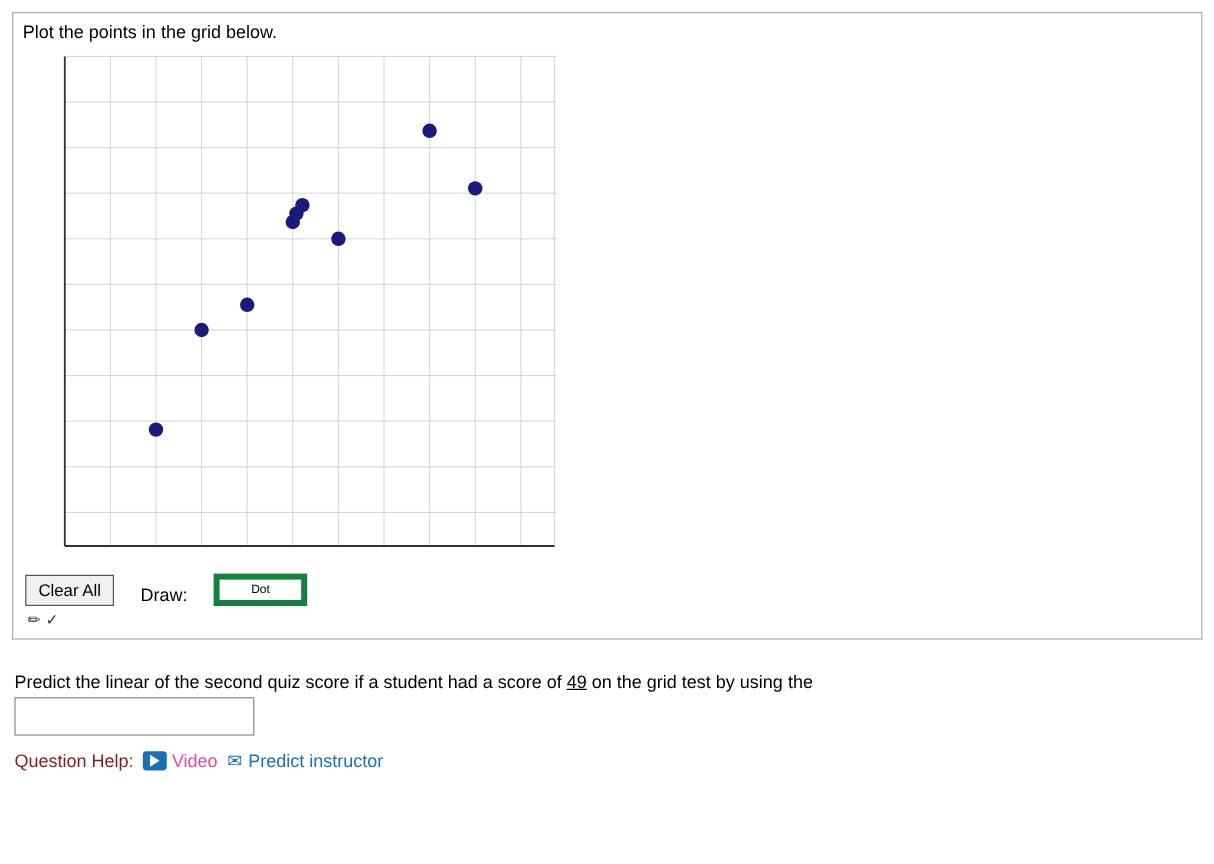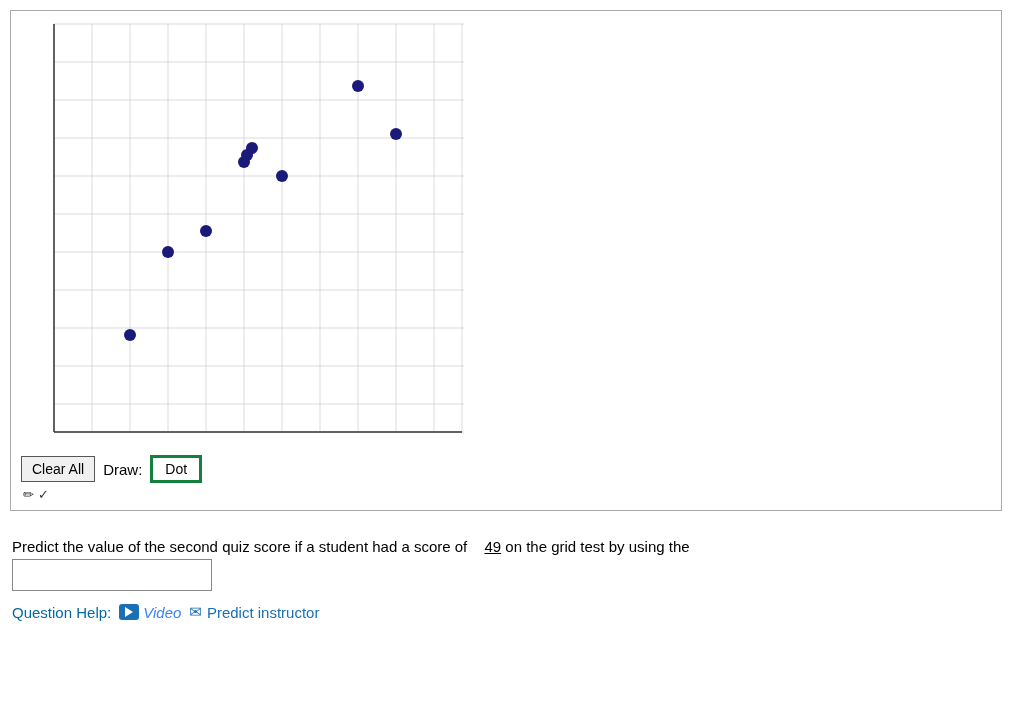--- a/index.html
+++ b/index.html
@@ -33,43 +33,43 @@
 
     .grid-canvas {
       position: absolute;
       top: 0; left: 30px;
       width: 415px;
       height: 415px;
     }
 
     .controls-row {
       display: flex;
-      align-items: center;
-      gap: 8px;
+      align-items: flex-end;
+      gap: 22px;
       margin-top: 6px;
       padding-left: 2px;
     }
 
     .clear-all-btn {
       border: 1px solid #555;
       background: #f0f0f0;
       padding: 4px 10px;
       cursor: pointer;
       font-size: 14px;
     }
 
     .draw-label {
       font-size: 15px;
     }
 
     .dot-btn {
-      border: 3px solid #15803d;
+      border: 5px solid #15803d;
       background: #fff;
-      padding: 3px 12px;
-      font-size: 14px;
+      padding: 3px 26px;
+      font-size: 10px;
       cursor: pointer;
     }
 
     .pencil-check-row {
       display: flex;
       align-items: center;
       gap: 4px;
       margin-top: 4px;
       padding-left: 4px;
     }
@@ -106,31 +106,30 @@
 
     .question-help-row {
       display: flex;
       align-items: center;
       gap: 8px;
       font-size: 15px;
       margin-top: 6px;
     }
 
     .question-help-label {
-      color: #0369a1;
+      color: #7f1d1d;
     }
 
     .video-link {
       display: inline-flex;
       align-items: center;
       gap: 4px;
-      color: #3b82f6;
+      color: #ec4899;
       cursor: pointer;
       text-decoration: none;
-      font-style: italic;
     }
 
     .video-icon-wrapper {
       display: inline-flex;
       align-items: center;
       justify-content: center;
       width: 20px;
       height: 16px;
       background: #1a6fb5;
       border-radius: 3px;
@@ -155,27 +154,27 @@
       text-decoration: none;
     }
 
     .envelope-icon {
       display: inline-block;
       font-size: 15px;
     }
 
     .underline-49 {
       text-decoration: underline;
-      margin-left: 13px;
     }
   </style>
 </head>
 <body>
 
 <div class="main-container">
+  <div class="instruction-text">Plot the points in the grid below.</div>
 
   <div class="chart-area">
     <svg class="grid-canvas" viewBox="0 0 415 415" xmlns="http://www.w3.org/2000/svg">
 
       <text x="0" y="8" font-size="11" text-anchor="end" fill="#000">50</text>
       <text x="0" y="46" font-size="11" text-anchor="end" fill="#000">45</text>
       <text x="0" y="84" font-size="11" text-anchor="end" fill="#000">40</text>
       <text x="0" y="122" font-size="11" text-anchor="end" fill="#000">35</text>
       <text x="0" y="160" font-size="11" text-anchor="end" fill="#000">30</text>
       <text x="0" y="198" font-size="11" text-anchor="end" fill="#000">25</text>
@@ -244,21 +243,21 @@
   </div>
 
   <div class="pencil-check-row">
     <span class="pencil-icon">✏</span>
     <span class="check-icon">✓</span>
   </div>
 </div>
 
 <div class="bottom-section">
   <div class="predict-text">
-    <span>Predict the value of the second quiz score if a student had a score of </span><span class="underline-49">49</span><span> on the grid test by using the</span><br>
+    <span>Predict the linear of the second quiz score if a student had a score of </span><span class="underline-49">49</span><span> on the grid test by using the</span><br>
     <input class="answer-input" type="text" placeholder="" style="">
   </div>
 
   <div class="question-help-row">
     <span class="question-help-label">Question Help:</span>
     <a class="video-link" href="#">
       <span class="video-icon-wrapper">
         <span class="video-play-triangle"></span>
       </span>
       <span>Video</span>

